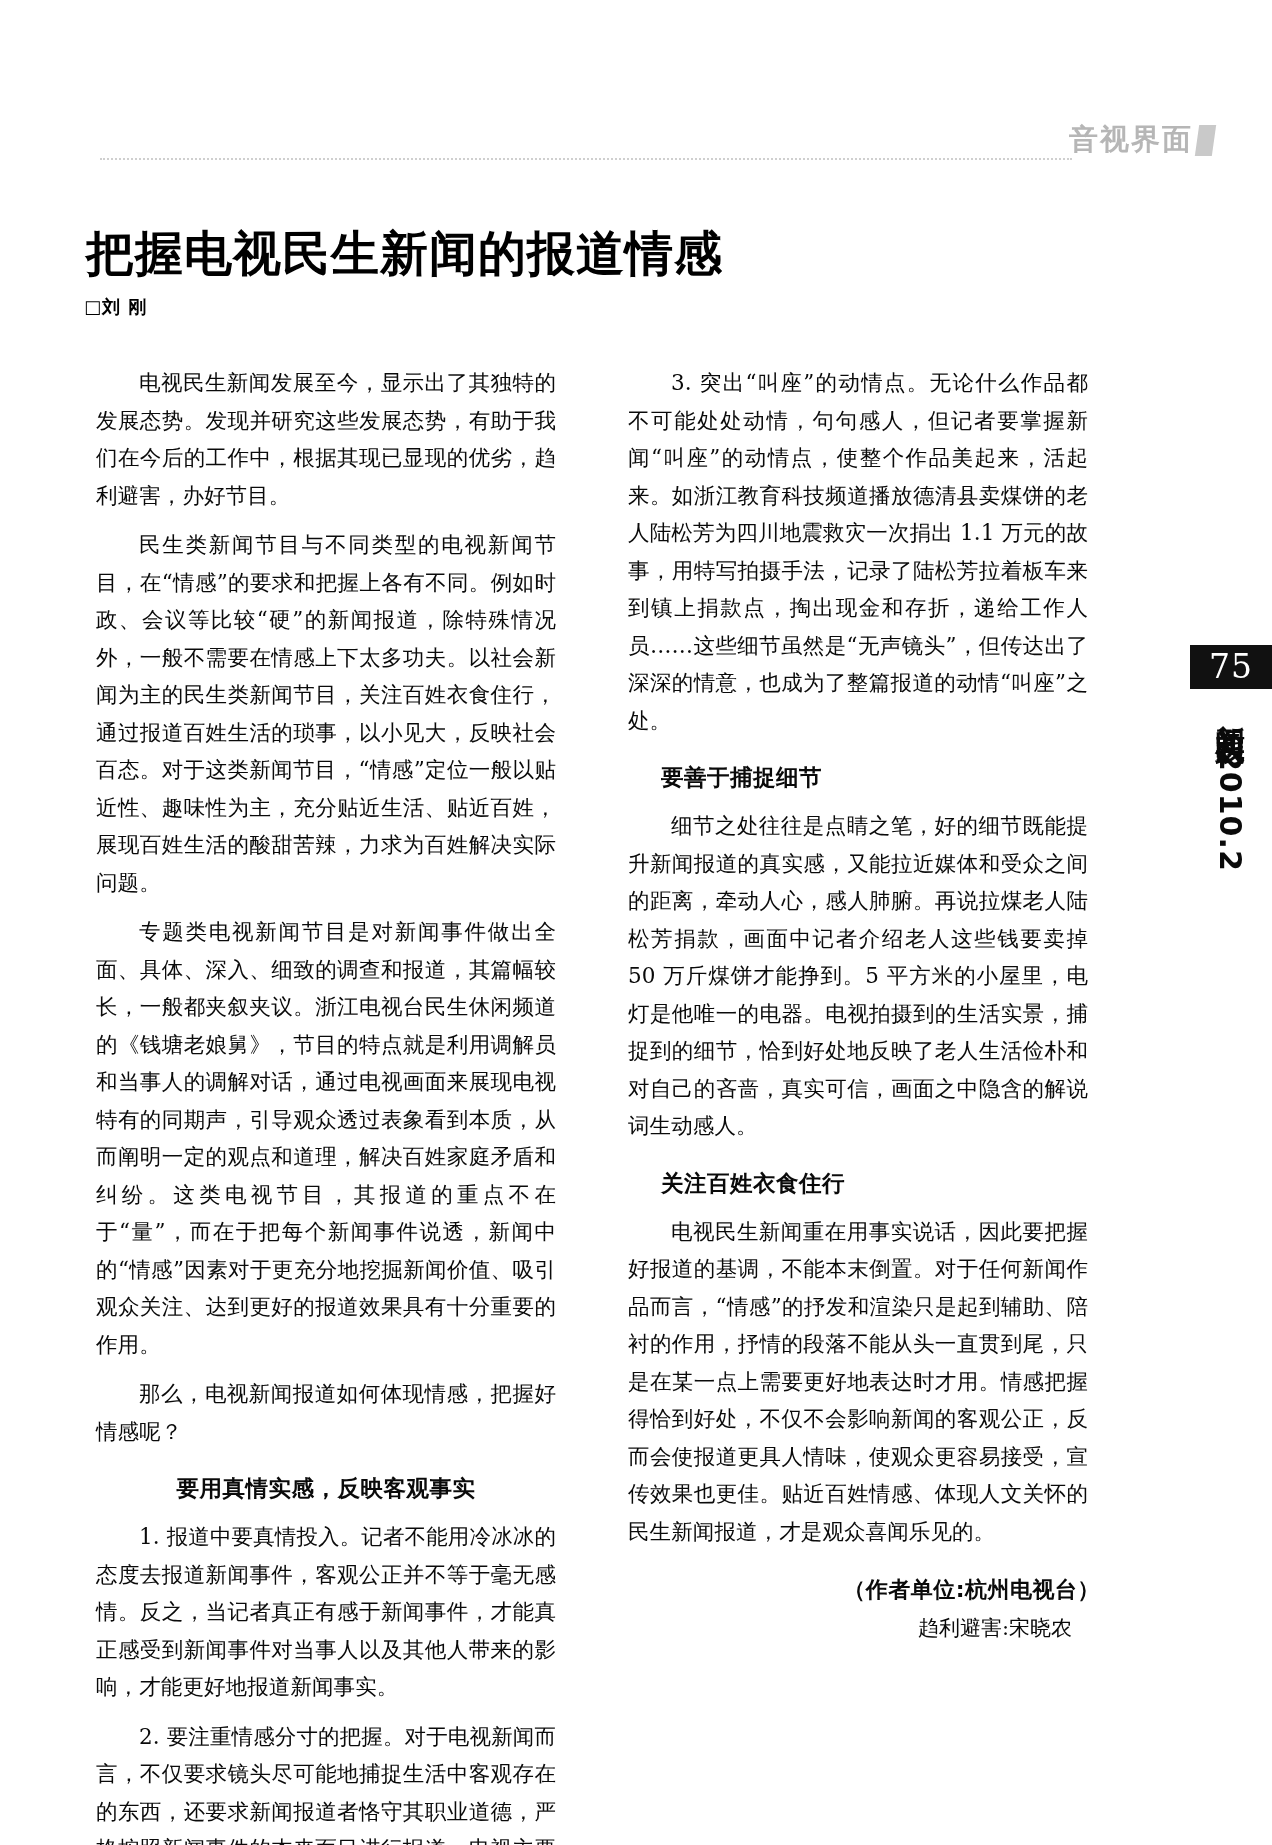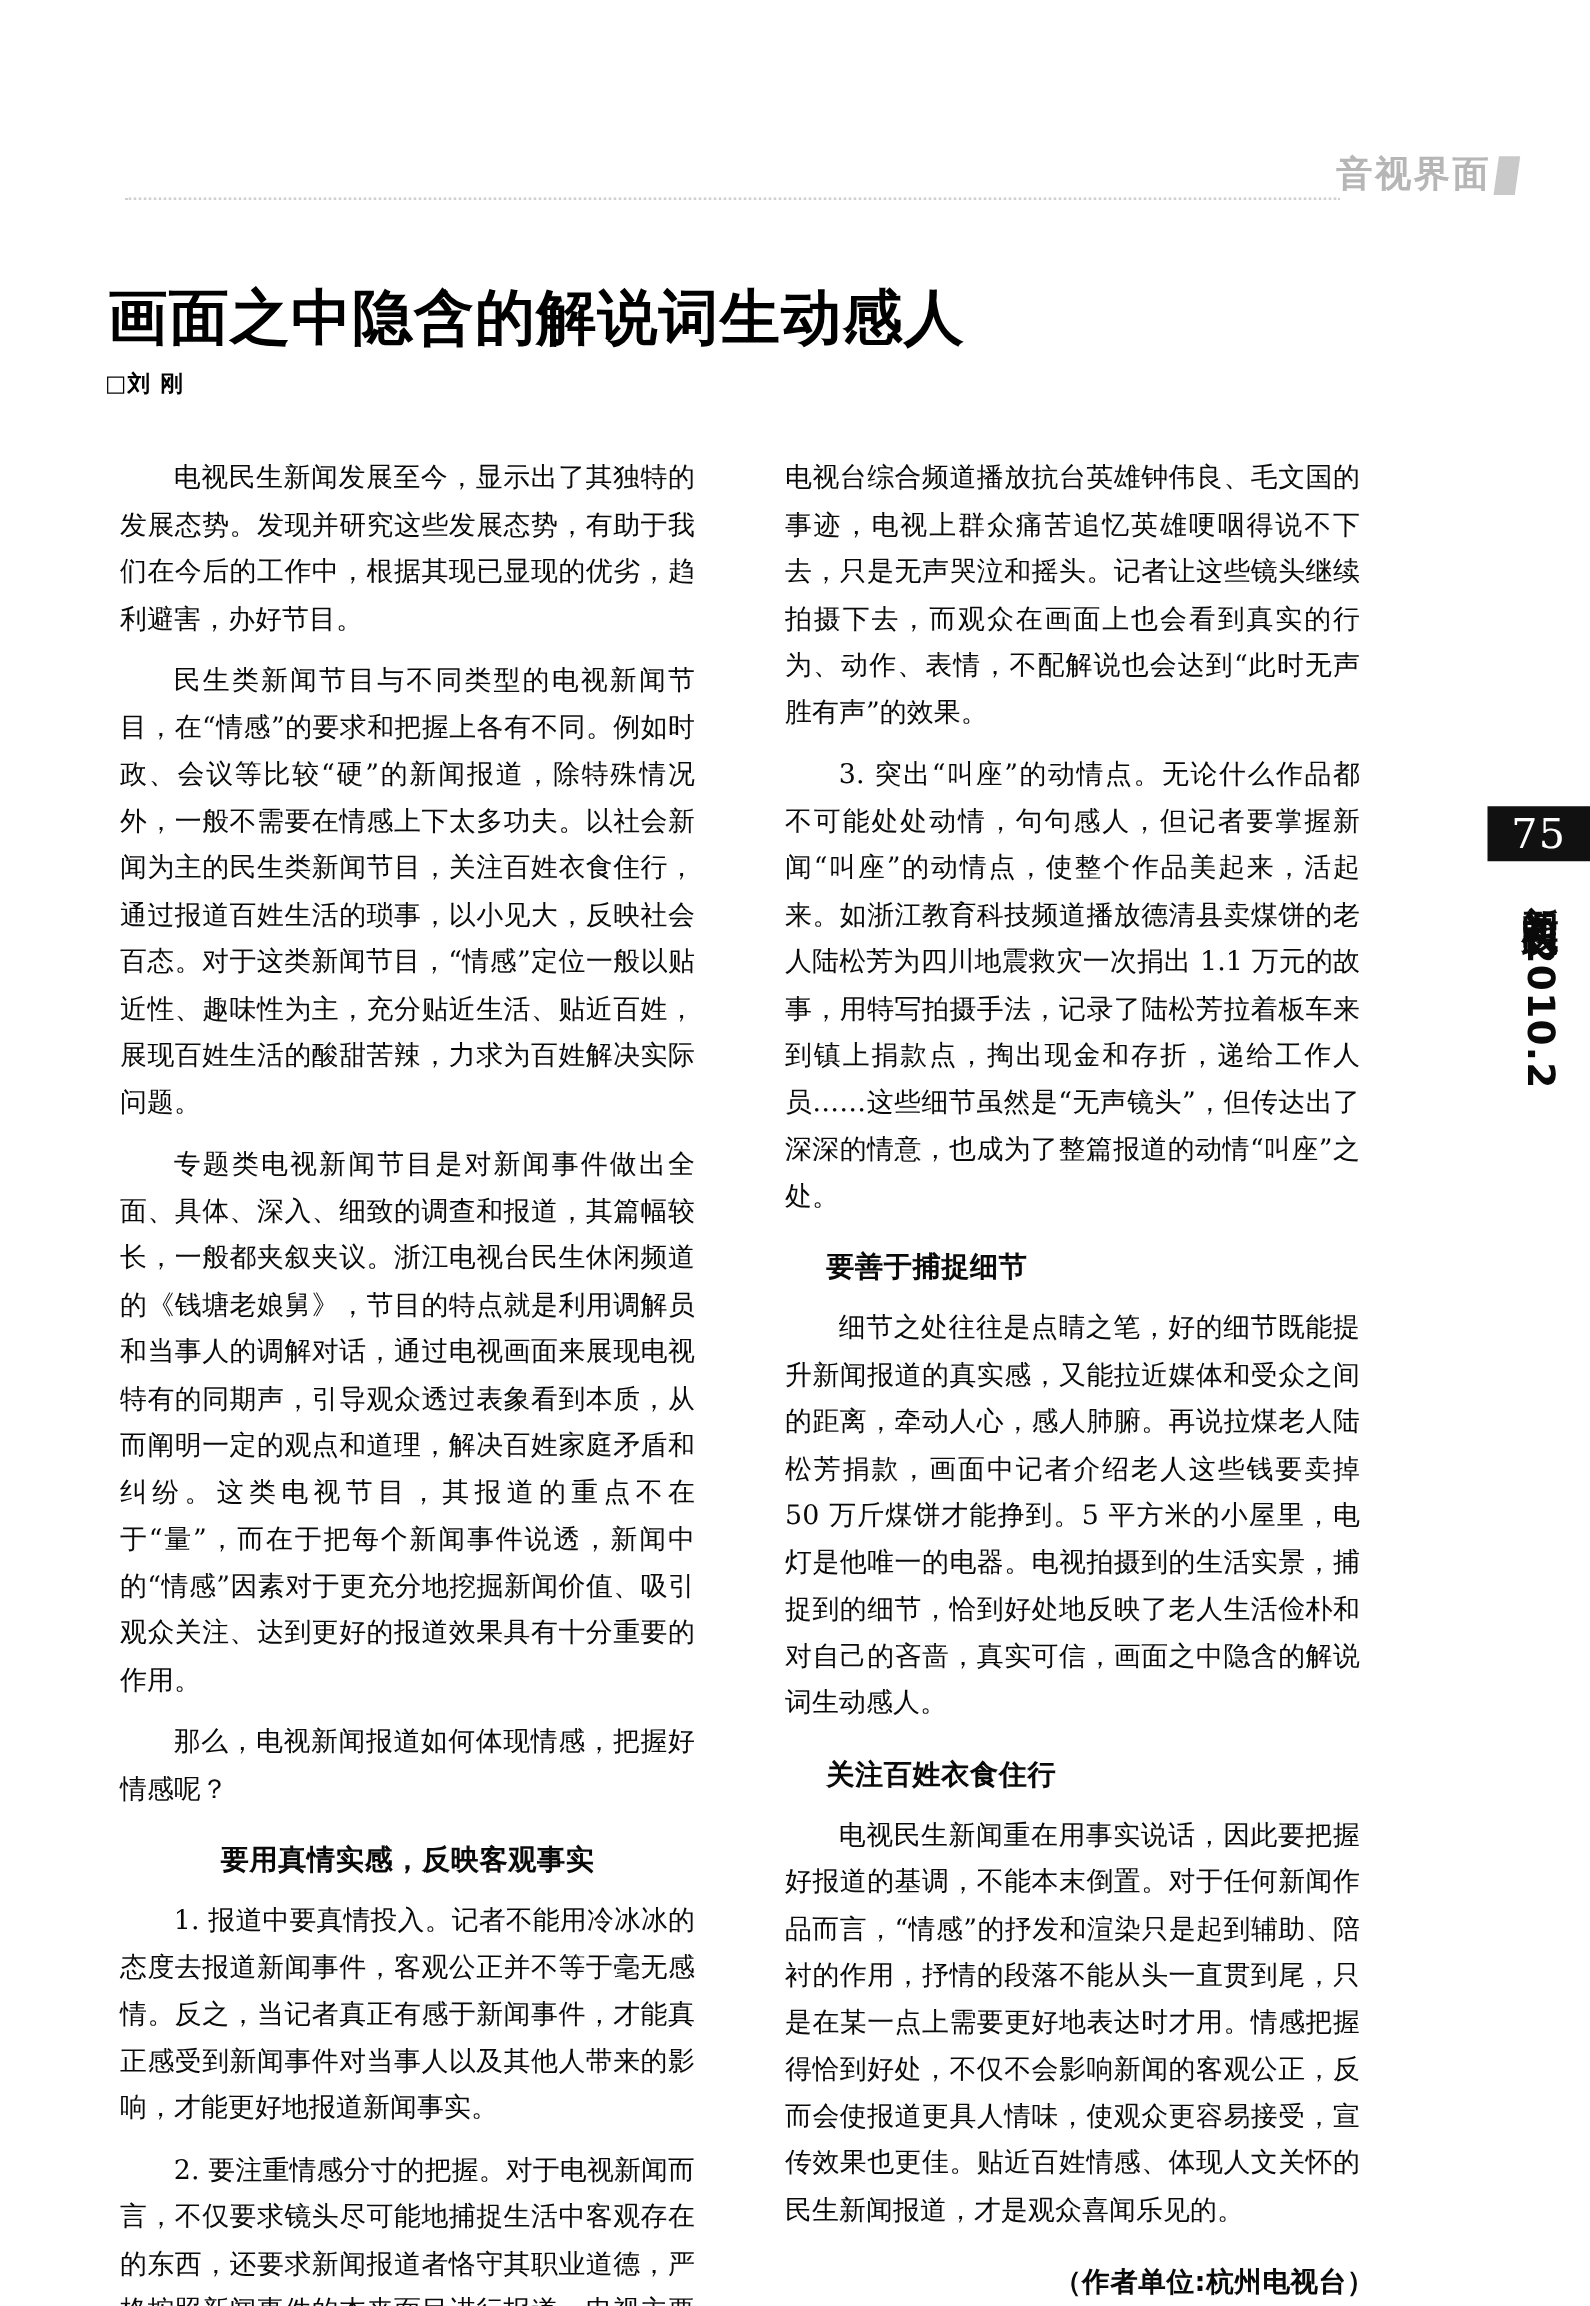--- a/index.html
+++ b/index.html
@@ -168,37 +168,36 @@
 <body>
 
 <div class="page">
 
   <div class="masthead">
     <span class="masthead-title">音视界面</span>
     <span class="masthead-mark"></span>
   </div>
   <div class="rule-dotted"></div>
 
-  <div class="title">画面之中隐含的解说词生动感人</div>
+  <div class="title">把握电视民生新闻的报道情感</div>
   <div class="byline">□刘 刚</div>
 
   <div class="columns">
 
     <div class="col">
       <p class="body">电视民生新闻发展至今，显示出了其独特的发展态势。发现并研究这些发展态势，有助于我们在今后的工作中，根据其现已显现的优劣，趋利避害，办好节目。</p>
       <p class="body">民生类新闻节目与不同类型的电视新闻节目，在“情感”的要求和把握上各有不同。例如时政、会议等比较“硬”的新闻报道，除特殊情况外，一般不需要在情感上下太多功夫。以社会新闻为主的民生类新闻节目，关注百姓衣食住行，通过报道百姓生活的琐事，以小见大，反映社会百态。对于这类新闻节目，“情感”定位一般以贴近性、趣味性为主，充分贴近生活、贴近百姓，展现百姓生活的酸甜苦辣，力求为百姓解决实际问题。</p>
       <p class="body">专题类电视新闻节目是对新闻事件做出全面、具体、深入、细致的调查和报道，其篇幅较长，一般都夹叙夹议。浙江电视台民生休闲频道的《钱塘老娘舅》，节目的特点就是利用调解员和当事人的调解对话，通过电视画面来展现电视特有的同期声，引导观众透过表象看到本质，从而阐明一定的观点和道理，解决百姓家庭矛盾和纠纷。这类电视节目，其报道的重点不在于“量”，而在于把每个新闻事件说透，新闻中的“情感”因素对于更充分地挖掘新闻价值、吸引观众关注、达到更好的报道效果具有十分重要的作用。</p>
       <p class="body">那么，电视新闻报道如何体现情感，把握好情感呢？</p>
       <h2 class="section centered">要用真情实感，反映客观事实</h2>
       <p class="body">1. 报道中要真情投入。记者不能用冷冰冰的态度去报道新闻事件，客观公正并不等于毫无感情。反之，当记者真正有感于新闻事件，才能真正感受到新闻事件对当事人以及其他人带来的影响，才能更好地报道新闻事实。</p>
       <p class="body">2. 要注重情感分寸的把握。对于电视新闻而言，不仅要求镜头尽可能地捕捉生活中客观存在的东西，还要求新闻报道者恪守其职业道德，严格按照新闻事件的本来面目进行报道。电视主要靠画面和声音来叙述故事，表情达意。因此，对于情感分寸的把握，电视新闻报道有其优势，也有技巧。如杭州</p>
     </div>
 
     <div class="col">
-      <p class="body noindent">电视台综合频道播放抗台英雄钟伟良、毛文国的事迹，电视上群众痛苦追忆英雄哽咽得说不下去，只是无声哭泣和摇头。记者让这些镜头继续拍摄下去，而观众在画面上也会看到真实的行为、动作、表情，不配解说也会达到“此时无声胜有声”的效果。</p>
       <p class="body">3. 突出“叫座”的动情点。无论什么作品都不可能处处动情，句句感人，但记者要掌握新闻“叫座”的动情点，使整个作品美起来，活起来。如浙江教育科技频道播放德清县卖煤饼的老人陆松芳为四川地震救灾一次捐出 1.1 万元的故事，用特写拍摄手法，记录了陆松芳拉着板车来到镇上捐款点，掏出现金和存折，递给工作人员……这些细节虽然是“无声镜头”，但传达出了深深的情意，也成为了整篇报道的动情“叫座”之处。</p>
       <h2 class="section">要善于捕捉细节</h2>
       <p class="body">细节之处往往是点睛之笔，好的细节既能提升新闻报道的真实感，又能拉近媒体和受众之间的距离，牵动人心，感人肺腑。再说拉煤老人陆松芳捐款，画面中记者介绍老人这些钱要卖掉 50 万斤煤饼才能挣到。5 平方米的小屋里，电灯是他唯一的电器。电视拍摄到的生活实景，捕捉到的细节，恰到好处地反映了老人生活俭朴和对自己的吝啬，真实可信，画面之中隐含的解说词生动感人。</p>
       <h2 class="section">关注百姓衣食住行</h2>
       <p class="body">电视民生新闻重在用事实说话，因此要把握好报道的基调，不能本末倒置。对于任何新闻作品而言，“情感”的抒发和渲染只是起到辅助、陪衬的作用，抒情的段落不能从头一直贯到尾，只是在某一点上需要更好地表达时才用。情感把握得恰到好处，不仅不会影响新闻的客观公正，反而会使报道更具人情味，使观众更容易接受，宣传效果也更佳。贴近百姓情感、体现人文关怀的民生新闻报道，才是观众喜闻乐见的。</p>
       <div class="sig">（作者单位:杭州电视台）</div>
       <div class="editor">趋利避害:宋晓农</div>
     </div>
 
   </div>

